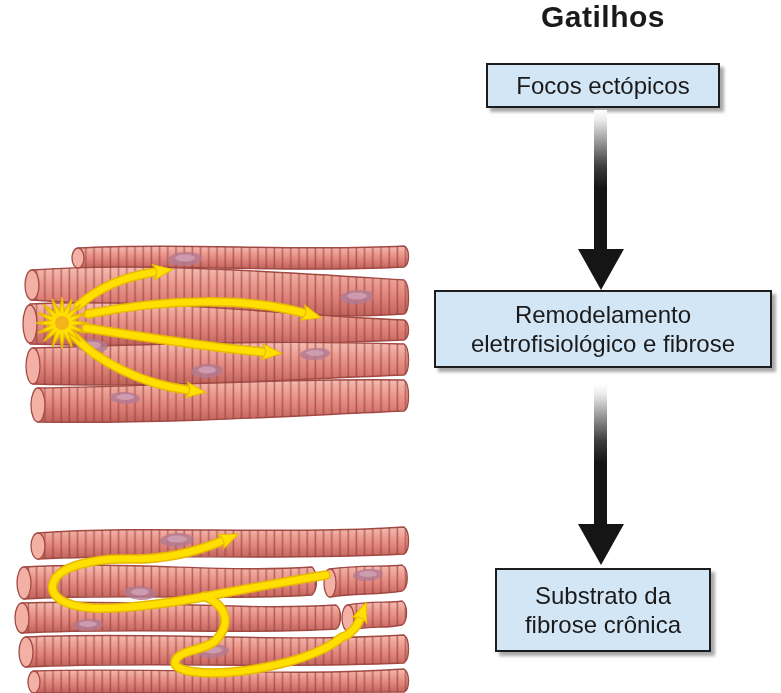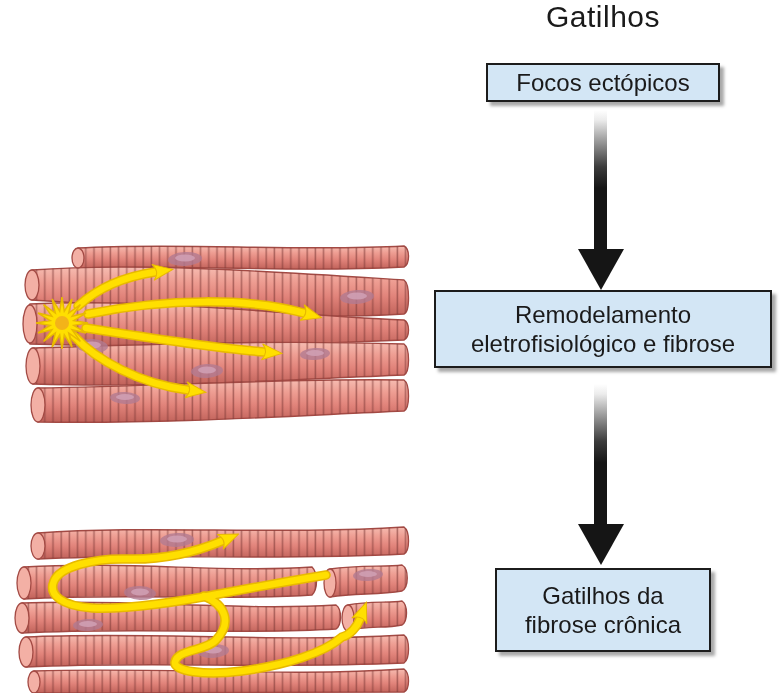--- a/index.html
+++ b/index.html
@@ -6,26 +6,26 @@
     --box-fill:#d3e6f5; --box-border:#1c1c1c; --box-shadow-c:#a9a9a9; --text-color:#1a1a1a;
     --arrow-dark:#151515; --impulse-yellow:#ffdf00; --impulse-outline:#e8b900; --starburst-core:#f2ae1c;
     --fiber-highlight:#f6bcb1; --fiber-mid:#ee9d92; --fiber-main:#e1837a; --fiber-shadow:#c0625a;
     --fiber-outline:#a34a44; --fiber-cap:#f3b0a5; --striation:#7e3b38;
     --nucleus:#b27b91; --nucleus-highlight:#cf9fb2; --background:#ffffff;
   }
   html,body{margin:0;padding:0}
   .stage{position:relative;width:781px;height:693px;background:var(--background);
          font-family:"Liberation Sans",sans-serif;overflow:hidden}
   .flow-title{position:absolute;left:470px;top:0px;width:266px;text-align:center;
-              font-size:30px;font-weight:normal;color:var(--text-color);letter-spacing:.5px}
+              font-size:30px;font-weight:bold;color:var(--text-color);letter-spacing:.5px}
   .fbox{position:absolute;box-sizing:border-box;display:flex;align-items:center;justify-content:center;
         text-align:center;background:var(--box-fill);border:2px solid var(--box-border);
         box-shadow:4px 4px 3px var(--box-shadow-c);font-size:24px;line-height:1.22;color:var(--text-color);
         padding:2px 8px}
-  #box1{left:486px;top:63px;width:234px;height:39px}
+  #box1{left:486px;top:63px;width:234px;height:45px}
   #box2{left:434px;top:290px;width:338px;height:78px}
   #box3{left:495px;top:568px;width:216px;height:84px}
   .varrow{position:absolute;width:46px}
   #arrow1{left:578px;top:110px;height:180px}
   #arrow2{left:578px;top:384px;height:181px}
   .varrow .shaft{position:absolute;left:16px;width:13px;top:0;bottom:38px;
     background:linear-gradient(to bottom,#ffffff 0%,#ececec 7%,#9a9a9a 22%,#3c3c3c 40%,var(--arrow-dark) 55%,var(--arrow-dark) 100%)}
   .varrow .head{position:absolute;bottom:0;left:0;width:0;height:0;
     border-left:23px solid transparent;border-right:23px solid transparent;
     border-top:41px solid var(--arrow-dark)}
@@ -200,16 +200,16 @@
   <div id="box2" class="fbox">
     <span>Remodelamento eletrofisiológico e fibrose</span>
   </div>
 
   <div id="arrow2" class="varrow">
     <div class="shaft"></div>
     <div class="head"></div>
   </div>
 
   <div id="box3" class="fbox">
-    <span>Gatilhos da fibrose crônica</span>
+    <span>Substrato da fibrose crônica</span>
   </div>
 
 </div>
 
 </body></html>

